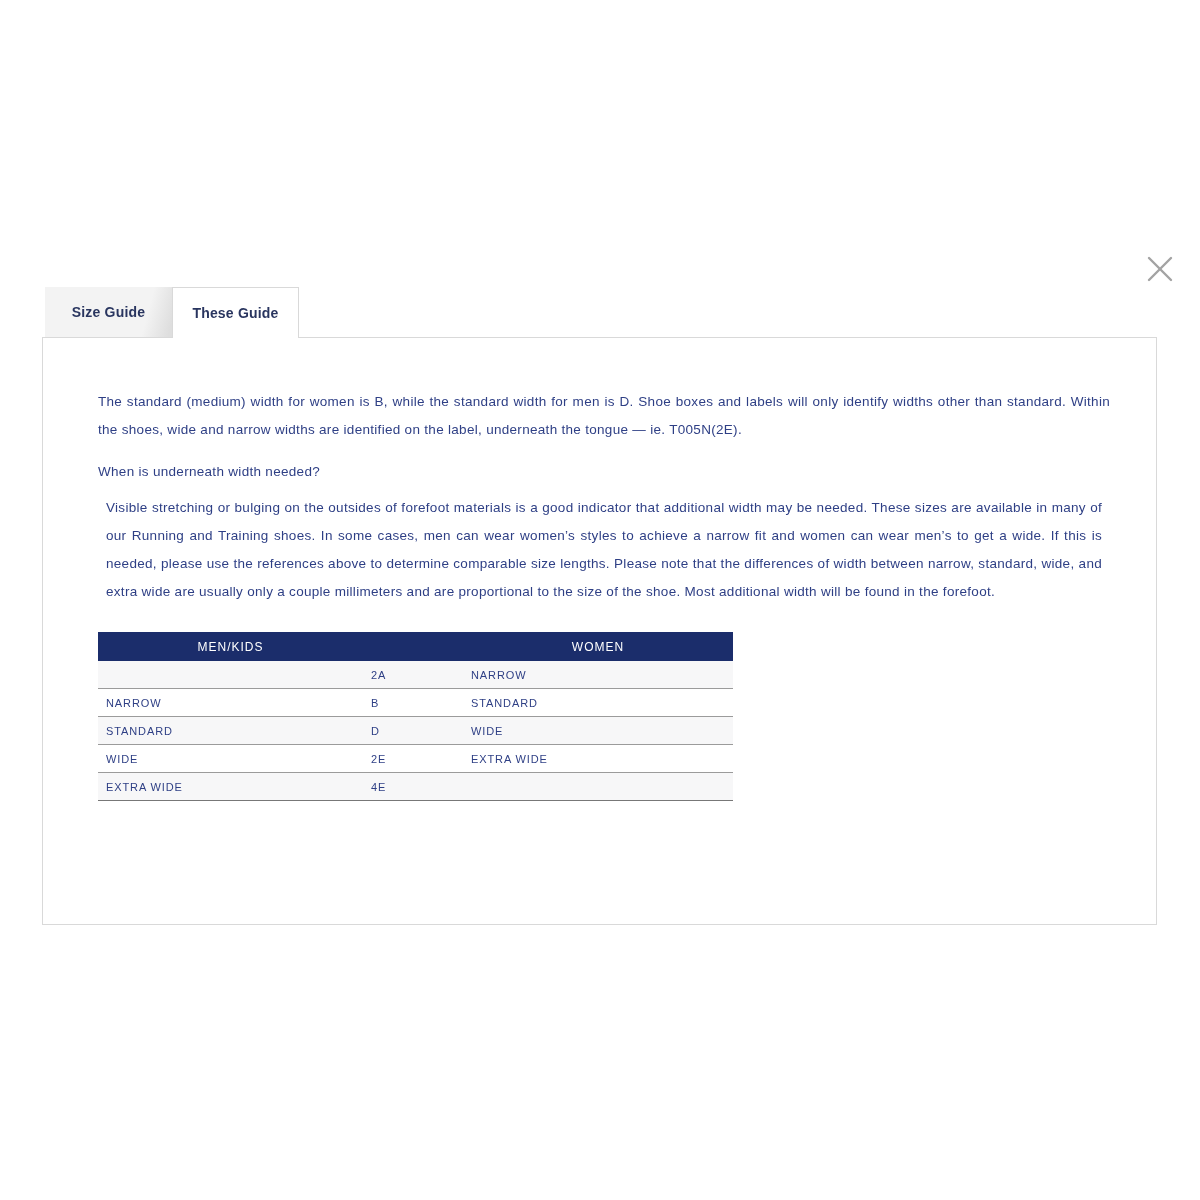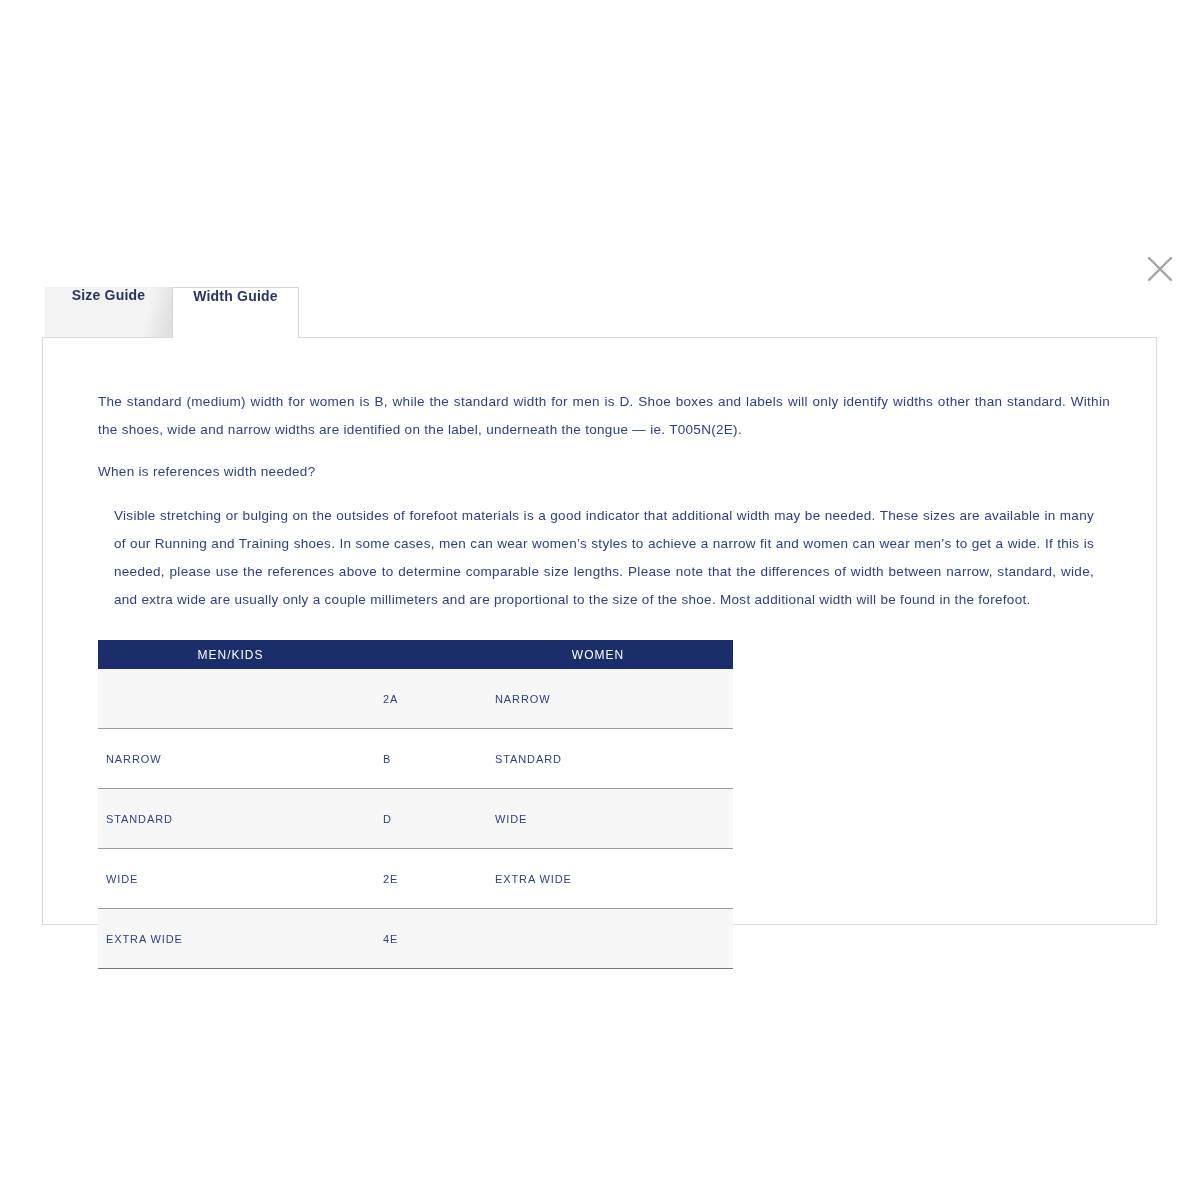--- a/index.html
+++ b/index.html
@@ -25,21 +25,21 @@
 
   
   .tabs {
     position: absolute;
     left: 45px; top: 287px;
     display: flex;
     z-index: 3;
   }
   .tab {
     width: 127px; height: 50px;
-    display: flex; justify-content: center;
+    display: flex; align-items: center; justify-content: center;
     font-size: 14px;
     font-weight: bold;
     letter-spacing: 0.2px;
     color: #29355f;
     cursor: pointer;
   }
   .tab.inactive {
     background: linear-gradient(105deg, #f3f3f3 78%, #dedede 97%);
   }
   .tab.active {
@@ -62,21 +62,21 @@
   .panel-content {
     padding: 50px 46px 0 28px;
     color: #2e3f85;
     font-size: 13.5px;
     line-height: 28px;
     letter-spacing: 0.3px;
     text-align: justify;
   }
   .para { margin: 0 0 14px 0; }
   .section-heading { margin: 0; }
-  .body-para { margin: 16px; }
+  .body-para { margin: 8px; }
 
   
   .wtable {
     margin-top: 26px;
     width: 635px;
     text-align: left;
     line-height: normal;
   }
   .thead {
     display: grid;
@@ -86,57 +86,56 @@
     height: 29px;
     align-items: center;
     font-size: 12px;
     font-weight: normal;
     letter-spacing: 1px;
   }
   .thead .tcell { text-align: center; padding: 0; }
   .trow {
     display: grid;
     grid-template-columns: 265px 100px 270px;
-    height: 60px;
+    height: 28px;
     align-items: center;
     border-bottom: 1px solid #9b9b9b;
     font-size: 11px;
     letter-spacing: 0.9px;
     color: #2e3f85;
-    gap: 12px;
   }
   .trow.alt { background: #f7f7f8; }
   .trow.last { border-bottom: 1px solid #777777; }
   .tcell { padding-left: 8px; }
 </style>
 </head>
 <body>
 
 <button class="close-btn" aria-label="Close">
   <svg width="32" height="32" viewBox="0 0 32 32">
     <line x1="5" y1="5" x2="27" y2="27" stroke="#a3a3a3" stroke-width="2.4" stroke-linecap="round"></line>
     <line x1="27" y1="5" x2="5" y2="27" stroke="#a3a3a3" stroke-width="2.4" stroke-linecap="round"></line>
   </svg>
 </button>
 
 <div class="tabs">
   <div class="tab inactive">
     <span>Size Guide</span>
   </div>
   <div class="tab active">
-    <span>Width Guide</span>
+    <span>These Guide</span>
   </div>
 </div>
 
 <div class="panel">
   <div class="panel-content">
 
     <p class="para">The standard (medium) width for women is B, while the standard width for men is D. Shoe boxes and labels will only identify widths other than standard. Within the shoes, wide and narrow widths are identified on the label, underneath the tongue — ie. T005N(2E).</p>
 
-    <div class="section-heading">When is references width needed?</div>
+    <div class="section-heading">When is underneath width needed?</div>
     <p class="body-para">Visible stretching or bulging on the outsides of forefoot materials is a good indicator that additional width may be needed. These sizes are available in many of our Running and Training shoes. In some cases, men can wear women’s styles to achieve a narrow fit and women can wear men’s to get a wide. If this is needed, please use the references above to determine comparable size lengths. Please note that the differences of width between narrow, standard, wide, and extra wide are usually only a couple millimeters and are proportional to the size of the shoe. Most additional width will be found in the forefoot.</p>
 
     <div class="wtable">
       <div class="thead">
         <div class="tcell">MEN/KIDS</div>
         <div class="tcell"></div>
         <div class="tcell">WOMEN</div>
       </div>
 
       <div class="trow alt">

